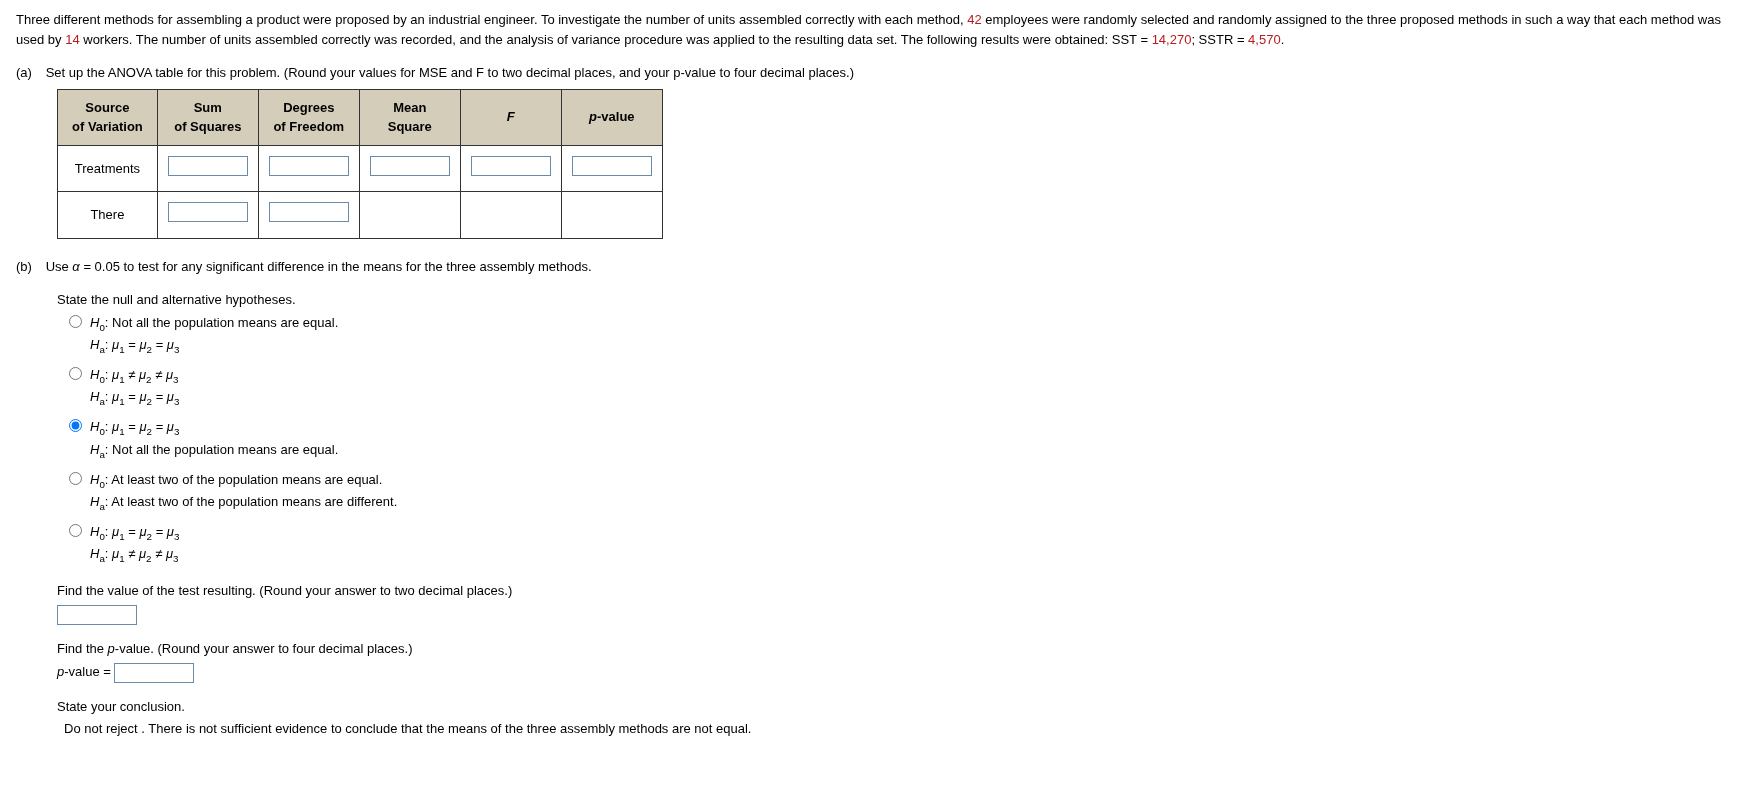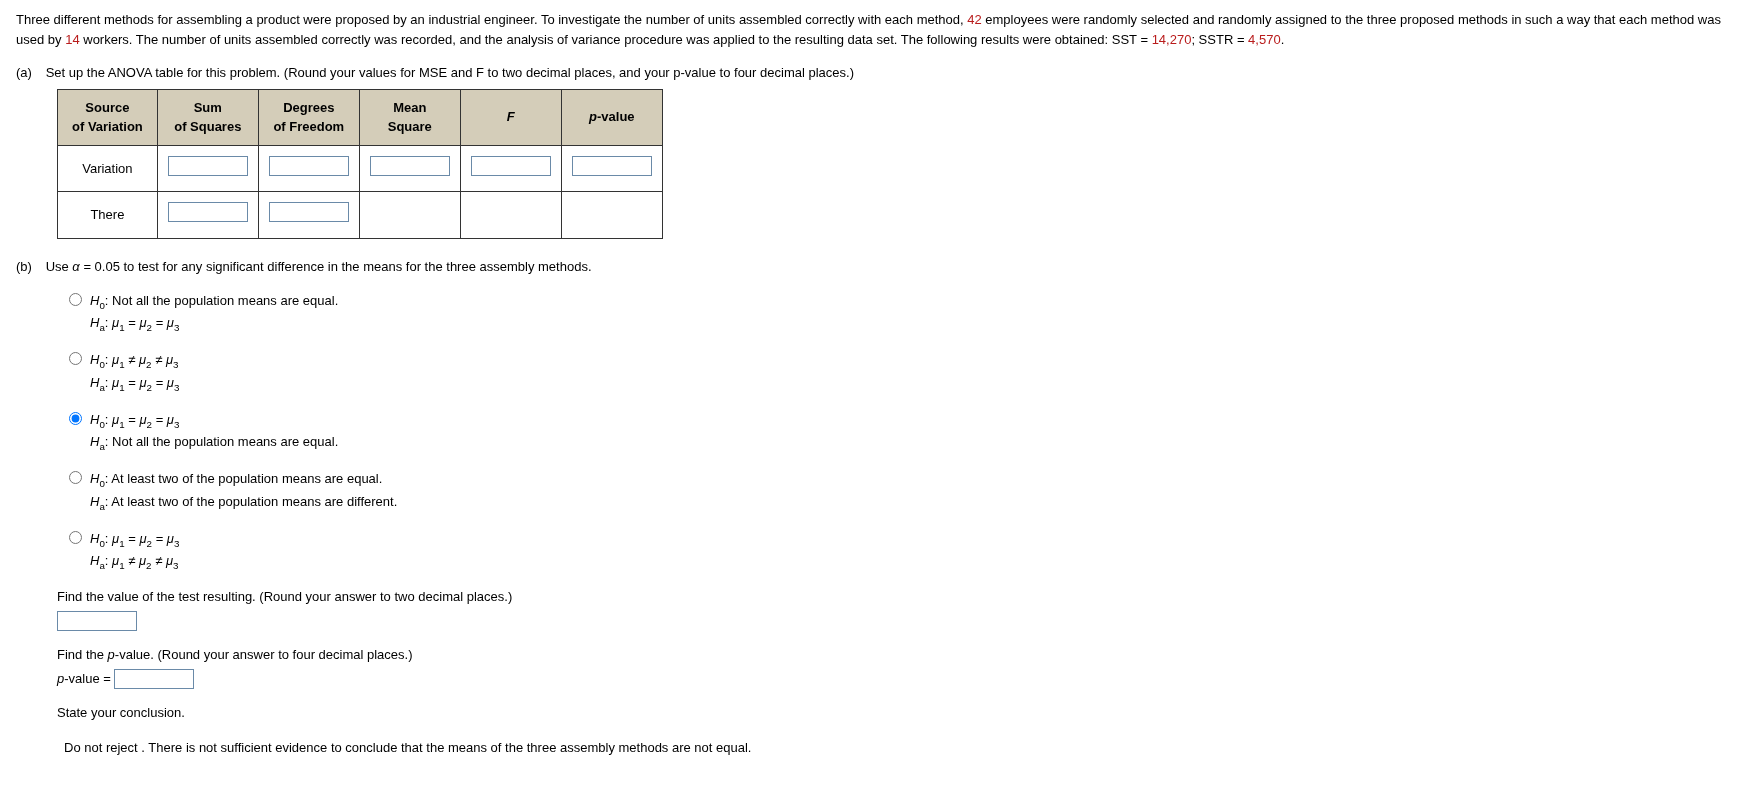--- a/index.html
+++ b/index.html
@@ -33,21 +33,21 @@
     padding: 10px 10px;
   }
   table.anova td .cell-input {
     width: 78px;
     height: 18px;
     border: 1px solid #6a8aa8;
     display: inline-block;
     background: #fff;
   }
   .sub { vertical-align: sub; font-size: 0.75em; }
-  .radio-row { margin: 15px 0 8px 0; display:flex; align-items:flex-start; }
+  .radio-row { margin: 3px 0 8px 0; display:flex; align-items:flex-start; }
   .radio-row input[type=radio]{ margin-top:2px; margin-right:8px;}
   .radio-body { display:inline-block; }
   .field {
     width: 78px;
     height: 18px;
     border: 1px solid #6a8aa8;
     display: inline-block;
     vertical-align: middle;
     background:#fff;
   }
@@ -77,21 +77,21 @@
           <th><span style="white-space:pre-line">Degrees
 of Freedom</span></th>
           <th><span style="white-space:pre-line">Mean
 Square</span></th>
           <th><span class="it">F</span></th>
           <th><span><em class="var">p</em>-value</span></th>
         </tr>
       </thead>
       <tbody>
         <tr>
-          <td>Variation</td>
+          <td>Treatments</td>
           <td><span class="cell-input"></span></td>
           <td><span class="cell-input"></span></td>
           <td><span class="cell-input"></span></td>
           <td><span class="cell-input"></span></td>
           <td><span class="cell-input"></span></td>
         </tr>
         <tr>
           <td>There</td>
           <td><span class="cell-input"></span></td>
           <td><span class="cell-input"></span></td>
@@ -101,20 +101,21 @@
         </tr>
       </tbody>
     </table>
   </div>
 </div>
 
 <div class="section">
   <span class="part-label">(b)</span>
   <span>Use <em class="var">α</em> = 0.05 to test for any significant difference in the means for the three assembly methods.</span>
 
+  <div class="indent section">State the null and alternative hypotheses.</div>
 
   <div class="indent" style="margin-left:48px;">
     <div class="radio-row">
       <input type="radio" name="hyp" style="">
       <div class="radio-body">
         <em class="var">H</em><span class="sub">0</span>: <span>Not all the population means are equal.</span><br>
         <em class="var">H</em><span class="sub">a</span>: <em class="var">μ</em><span class="sub">1</span> = <em class="var">μ</em><span class="sub">2</span> = <em class="var">μ</em><span class="sub">3</span>
       </div>
     </div>
     <div class="radio-row">

